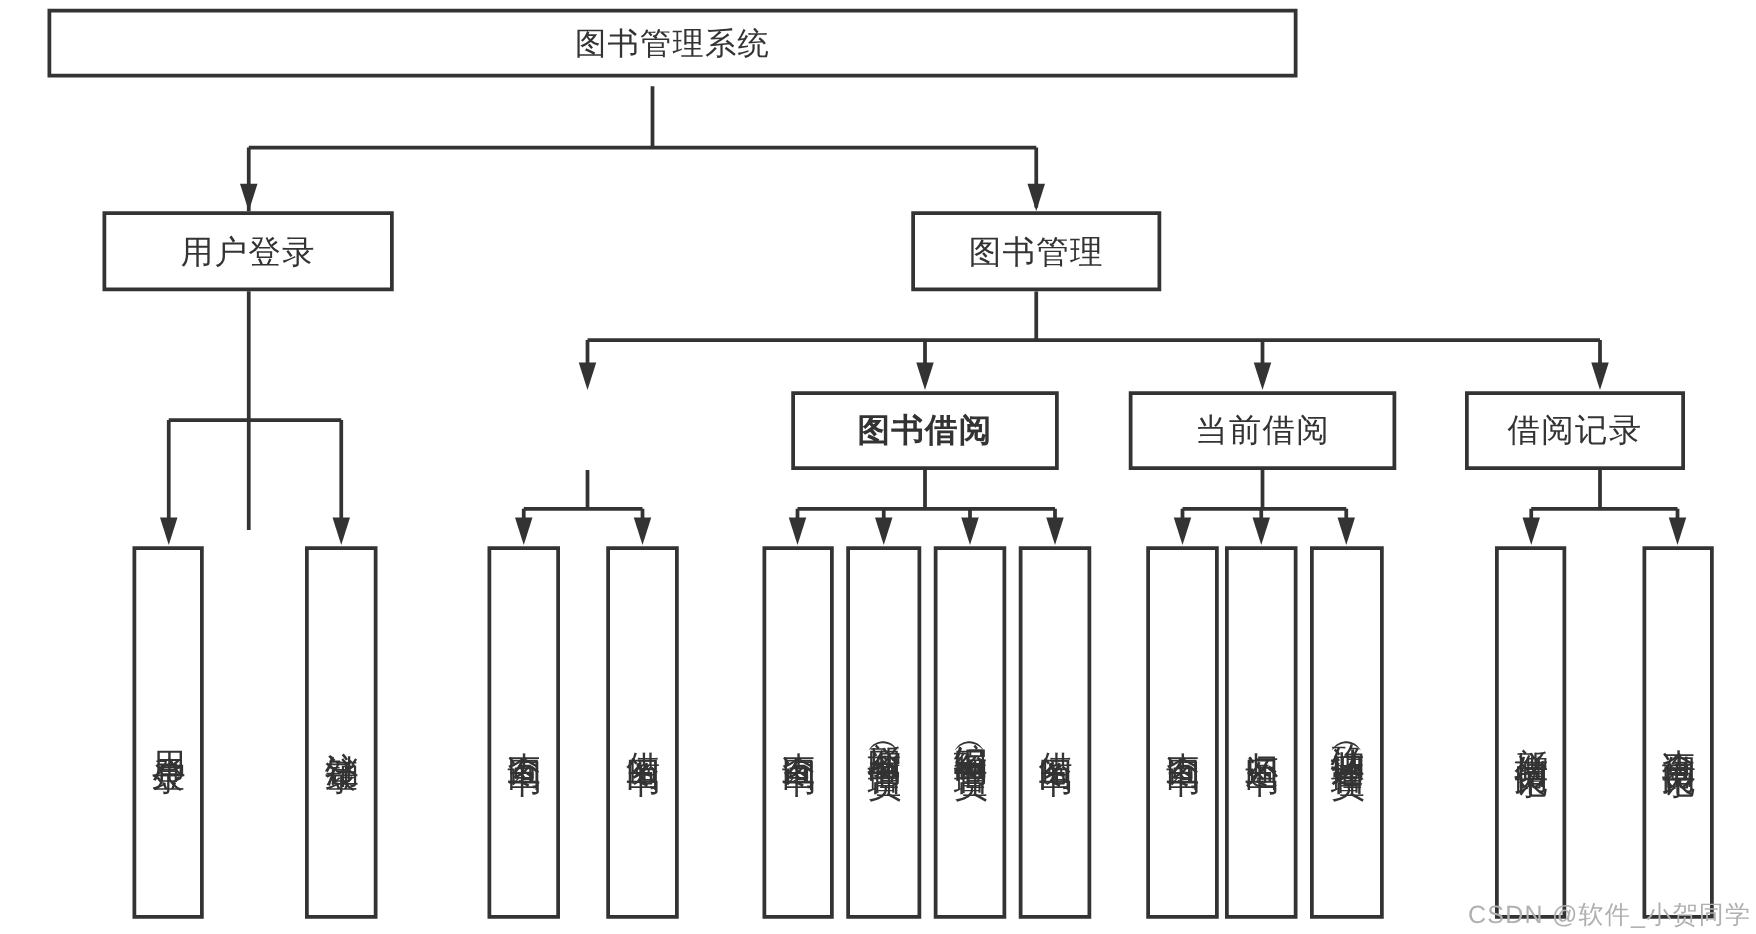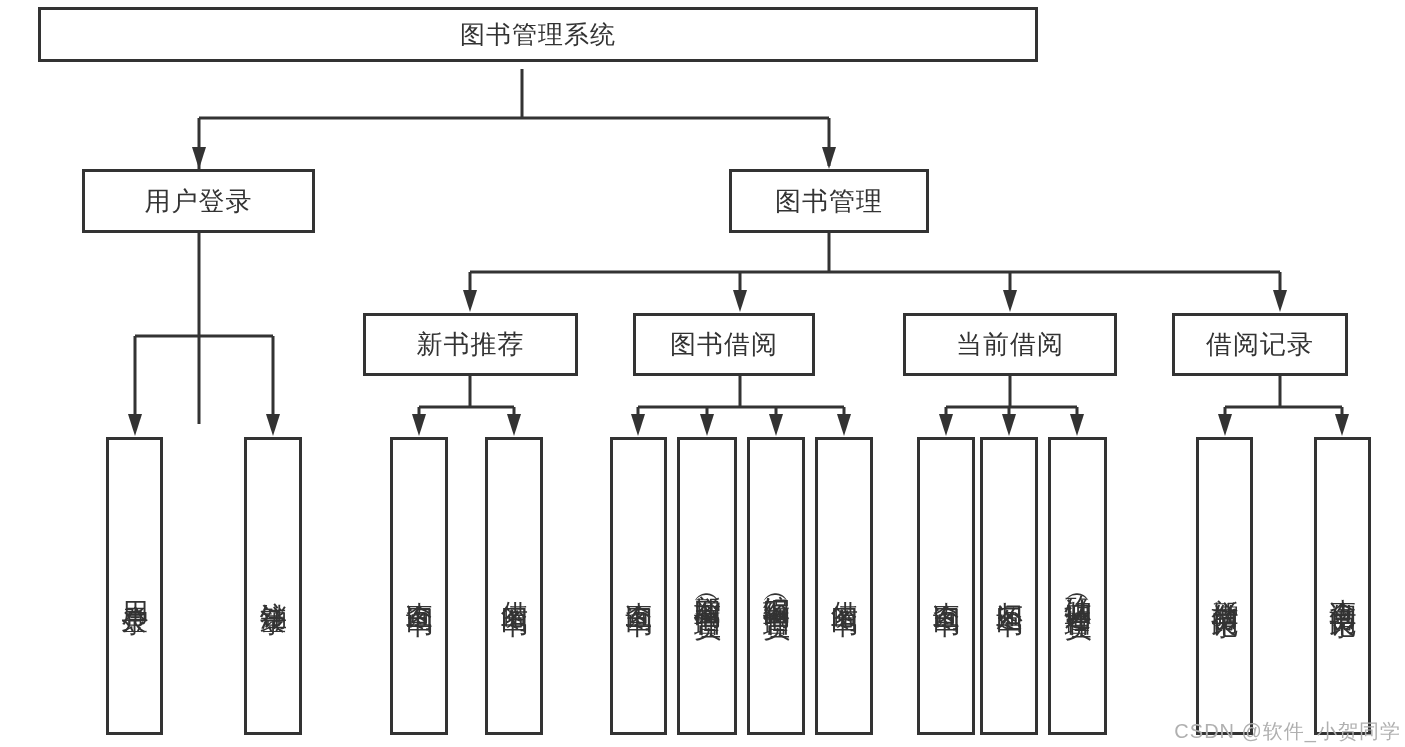--- a/index.html
+++ b/index.html
@@ -126,22 +126,21 @@
       <path d="M1218 414 L1232 414 L1225 436 Z"></path>
       <path d="M1335 414 L1349 414 L1342 436 Z"></path>
     </g>
   </svg>
 
   <div class="node root" style="left:22px; top:7px; width:1000px; height:55px;margin-left:16px;">图书管理系统</div>
 
   <div class="node" style="left:82px; top:169px; width:233px; height:64px;">用户登录</div>
   <div class="node" style="left:713px; top:169px; width:200px; height:64px;margin-left:16px;">图书管理</div>
 
-  <div class="node" style="left:363px; top:313px; width:215px; height:63px;">新书推荐</div>
-  <div class="node" style="left:633px; top:313px; width:182px; height:63px;">图书借阅</div>
+  <div class="node" style="left:633px; top:313px; width:214px; height:63px;font-weight:bold;">图书借阅</div>
   <div class="node" style="left:903px; top:313px; width:214px; height:63px;">当前借阅</div>
   <div class="node" style="left:1172px; top:313px; width:176px; height:63px;">借阅记录</div>
 
   <div class="leaf" style="left:106px; top:437px; width:57px; height:298px;">
     <span>用户登录</span>
   </div>
   <div class="leaf" style="left:244px; top:437px; width:58px; height:298px;">
     <span>注销登录</span>
   </div>
 

